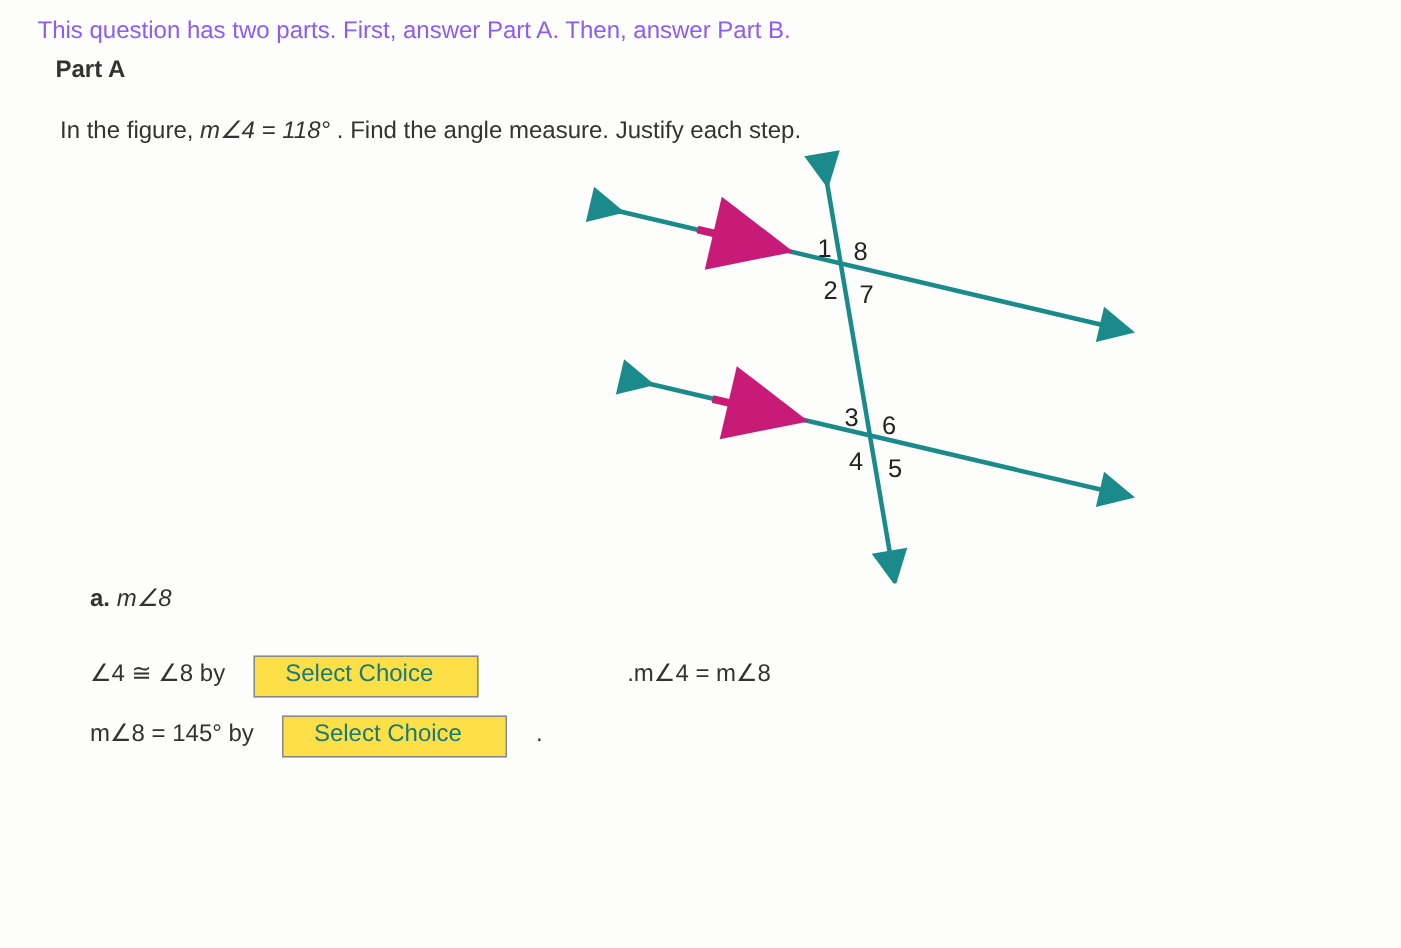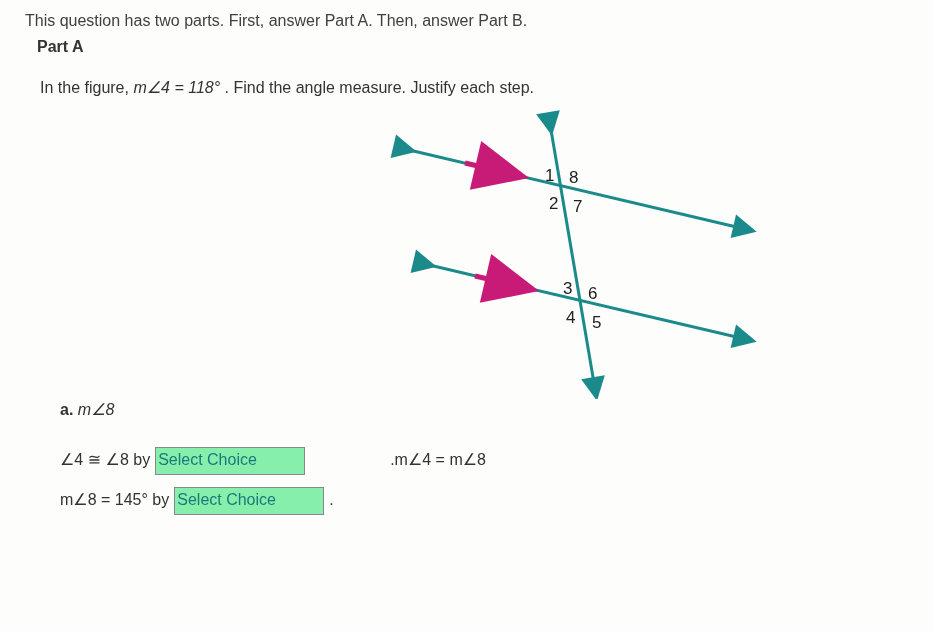--- a/index.html
+++ b/index.html
@@ -8,44 +8,44 @@
       height: 632px;
       font-family: Arial, sans-serif;
       background: #fdfdfb;
       color: #333;
       padding: 10px 25px;
       font-size: 16px;
       line-height: 1.4;
     }
     .intro-text { font-size: 16px; color: #444; }
     .part-label { font-weight: bold; margin-top: 4px; margin-bottom: 18px; display: block; margin-left: 12px; }
-    .question-text { margin-left: 15px; margin-bottom: 10px; }
+    .question-text { margin-left: 15px; }
     .italic { font-style: italic; }
     .diagram-container { width: 100%; height: 290px; position: relative; }
     .diagram { position: absolute; left: 320px; top: 0; }
     .sub-part { margin-top: 0; margin-left: 35px; }
     .sub-label { font-weight: bold; display: inline; }
     .answer-lines { margin-top: 25px; margin-left: 35px; font-size: 16px; }
     .answer-row { margin-bottom: 12px; display: flex; align-items: center; flex-wrap: wrap; }
     .math { display: inline; }
     .select-box {
       display: inline-flex;
       align-items: center;
       border: 1px solid #888;
-      padding: 4px 2px;
-      margin: 0 5px;
+      padding: 4px 20px;
+      margin: 0 19px;
       color: #1a7a7a;
-      background: #86efac;
+      background: #fde047;
       min-width: 150px;
       height: 28px;
       cursor: pointer;
       font-style: normal;
     }
     .after-select { margin-left: 80px; }
-    .cropped-top { color: #404040; }
+    .cropped-top { color: #8b5cf6; }
   </style>
 </head>
 <body>
 
 <div class="intro-text cropped-top">This question has two parts. First, answer Part A. Then, answer Part B.</div>
 <div class="part-label">Part A</div>
 
 <div class="question-text">
   <span>In the figure, </span>
   <span class="italic">m∠4 = 118°</span>

